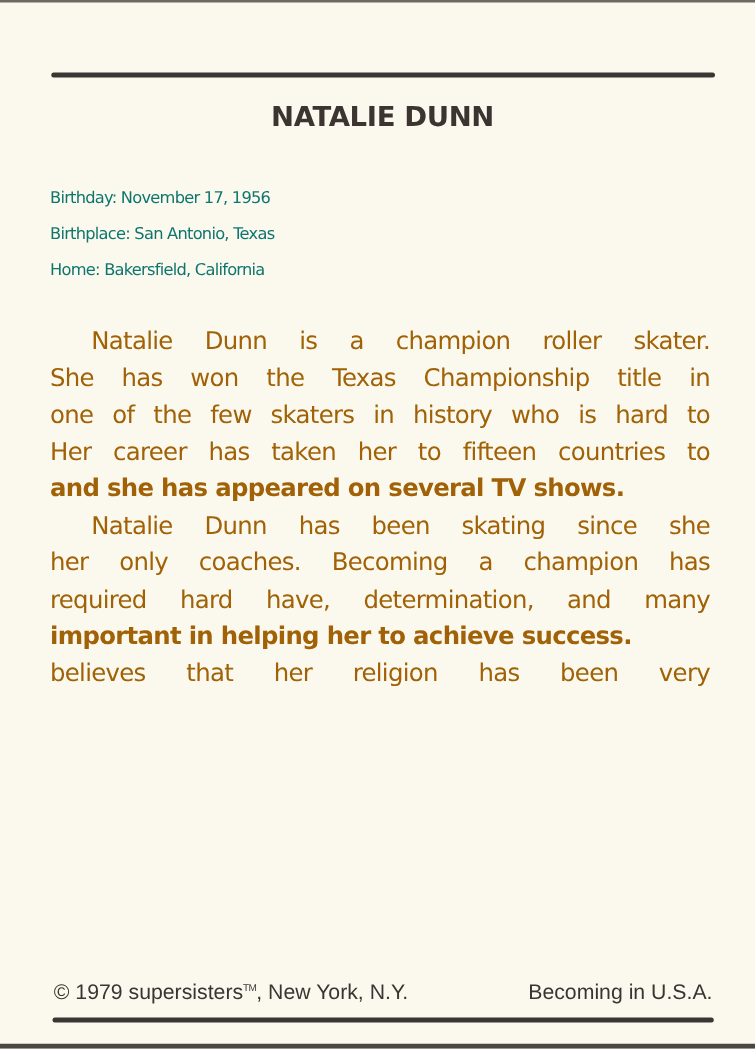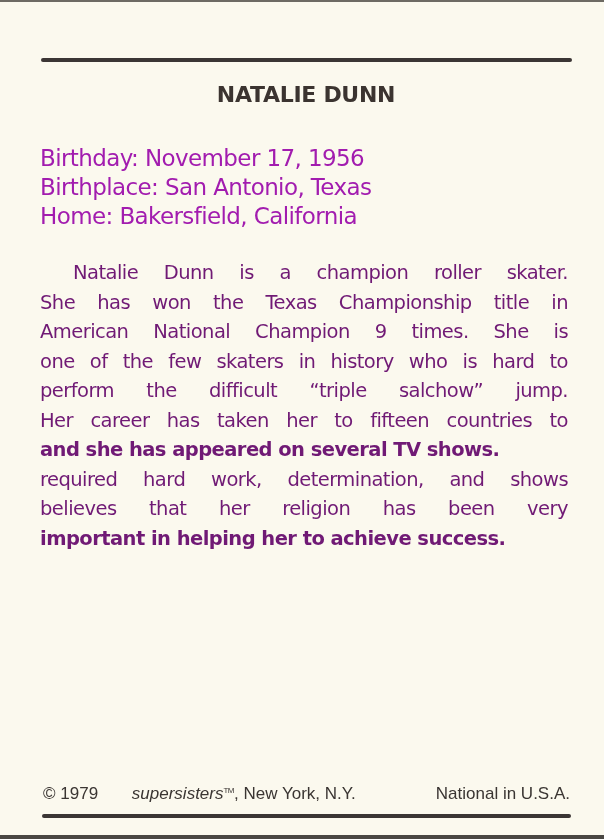--- a/index.html
+++ b/index.html
@@ -49,37 +49,37 @@
       font-size: 22px;
       letter-spacing: -0.3px;
       color: #3b3430;
     }
 
     .facts {
       position: absolute;
       top: 144px;
       left: 40px;
       font-family: "DejaVu Sans", sans-serif;
-      font-size: 23px;
+      font-size: 13px;
       line-height: 29px;
       letter-spacing: -0.6px;
-      color: #a21caf;
+      color: #0f766e;
     }
     .facts div { white-space: nowrap; }
 
     .bio {
       position: absolute;
       top: 258px;
       left: 40px;
       width: 528px;
       font-family: "DejaVu Sans", sans-serif;
       font-size: 19.5px;
       line-height: 29.5px;
       letter-spacing: -0.55px;
-      color: #701a75;
+      color: #a16207;
     }
     .bio .line {
       display: block;
       white-space: nowrap;
       text-align: justify;
       text-align-last: justify;
       height: 29.5px;
     }
     .bio .line.last {
       text-align-last: left;
@@ -99,22 +99,20 @@
       color: #3a3532;
       display: flex;
       justify-content: space-between;
       white-space: nowrap;
     }
     .footer .copy-mark {
       display: inline-block;
       font-size: 17px;
     }
     .footer .brand {
-      font-style: italic;
-      margin-left: 29px;
     }
     .footer .tm {
       font-size: 8px;
       vertical-align: 6px;
       letter-spacing: -0.5px;
     }
   </style>
 </head>
 <body>
 
@@ -127,37 +125,37 @@
 <div class="facts">
   <div>Birthday: November 17, 1956</div>
   <div>Birthplace: San Antonio, Texas</div>
   <div>Home: Bakersfield, California</div>
 </div>
 
 <div class="bio">
   <div>
     <span class="line indent">Natalie Dunn is a champion roller skater.</span>
     <span class="line">She has won the Texas Championship title in</span>
-    <span class="line">American National Champion 9 times. She is</span>
     <span class="line">one of the few skaters in history who is hard to</span>
-    <span class="line">perform the difficult “triple salchow” jump.</span>
     <span class="line">Her career has taken her to fifteen countries to</span>
     <span class="line last">and she has appeared on several TV shows.</span>
   </div>
   <div>
-    <span class="line">required hard work, determination, and shows</span>
+    <span class="line indent">Natalie Dunn has been skating since she</span>
+    <span class="line">her only coaches. Becoming a champion has</span>
+    <span class="line">required hard have, determination, and many</span>
+    <span class="line last">important in helping her to achieve success.</span>
     <span class="line">believes that her religion has been very</span>
-    <span class="line last">important in helping her to achieve success.</span>
   </div>
 </div>
 
 <div class="footer">
   <span>
     <span class="copy-mark">©</span>
     <span>1979</span>
     <span class="brand">supersisters</span><span class="tm">TM</span><span>, New York, N.Y.</span>
   </span>
-  <span>National in U.S.A.</span>
+  <span>Becoming in U.S.A.</span>
 </div>
 
 <div class="rule bottom"></div>
 
 <div class="bottom-edge"></div>
 
 </body></html>

